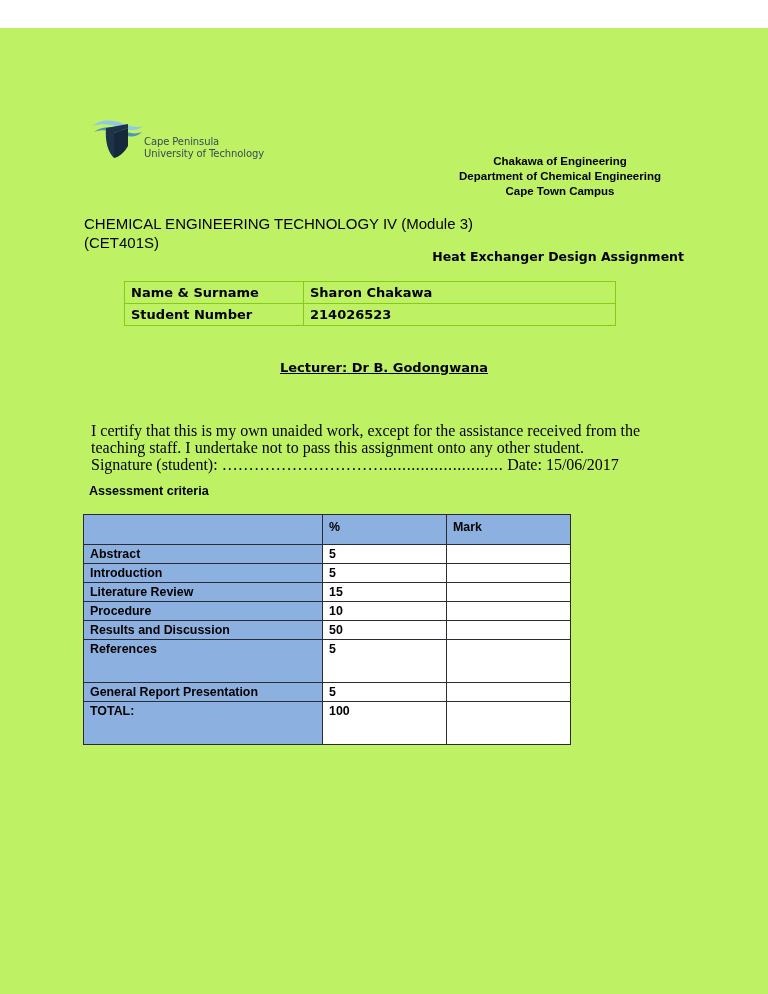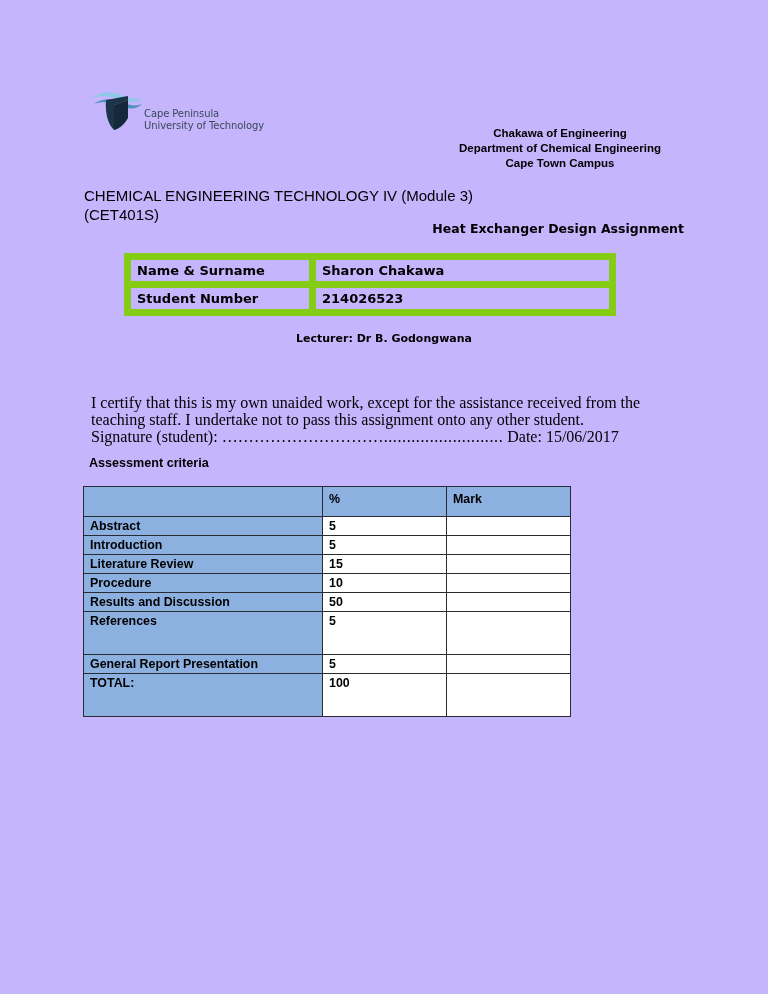--- a/index.html
+++ b/index.html
@@ -11,21 +11,22 @@
     width: 768px;
     height: 994px;
     position: relative;
     font-family: "Liberation Sans", sans-serif;
     color: #000000;
     overflow: hidden;
   }
   .page {
     position: absolute;
     inset: 0;
-    background: #c4b5fd;
+    background: #bef264;
+    margin-top: 28px;
   }
 
   
   .logo-block {
     position: absolute;
     left: 88px;
     top: 88px;
     width: 175px;
     height: 50px;
   }
@@ -87,37 +88,38 @@
     position: absolute;
     left: 124px;
     top: 253px;
     width: 492px;
     border-collapse: collapse;
     font-family: "DejaVu Sans", sans-serif;
     font-size: 13px;
     font-weight: bold;
   }
   .student-table td {
-    border: 7px solid #84cc16;
+    border: 1px solid #84cc16;
     height: 21px;
     padding: 0 0 0 6px;
     vertical-align: middle;
   }
   .student-table td.label-col { width: 172px; }
 
   
   .lecturer {
     position: absolute;
     left: 84px;
     top: 332px;
     width: 600px;
     text-align: center;
     font-family: "DejaVu Sans", sans-serif;
-    font-size: 11px;
-    font-weight: bold;
+    font-size: 13px;
+    font-weight: bold;
+    text-decoration: underline;
   }
 
   
   .certify {
     position: absolute;
     left: 91px;
     top: 394px;
     width: 582px;
     font-family: Liberation Serif, serif;
     font-size: 16px;

